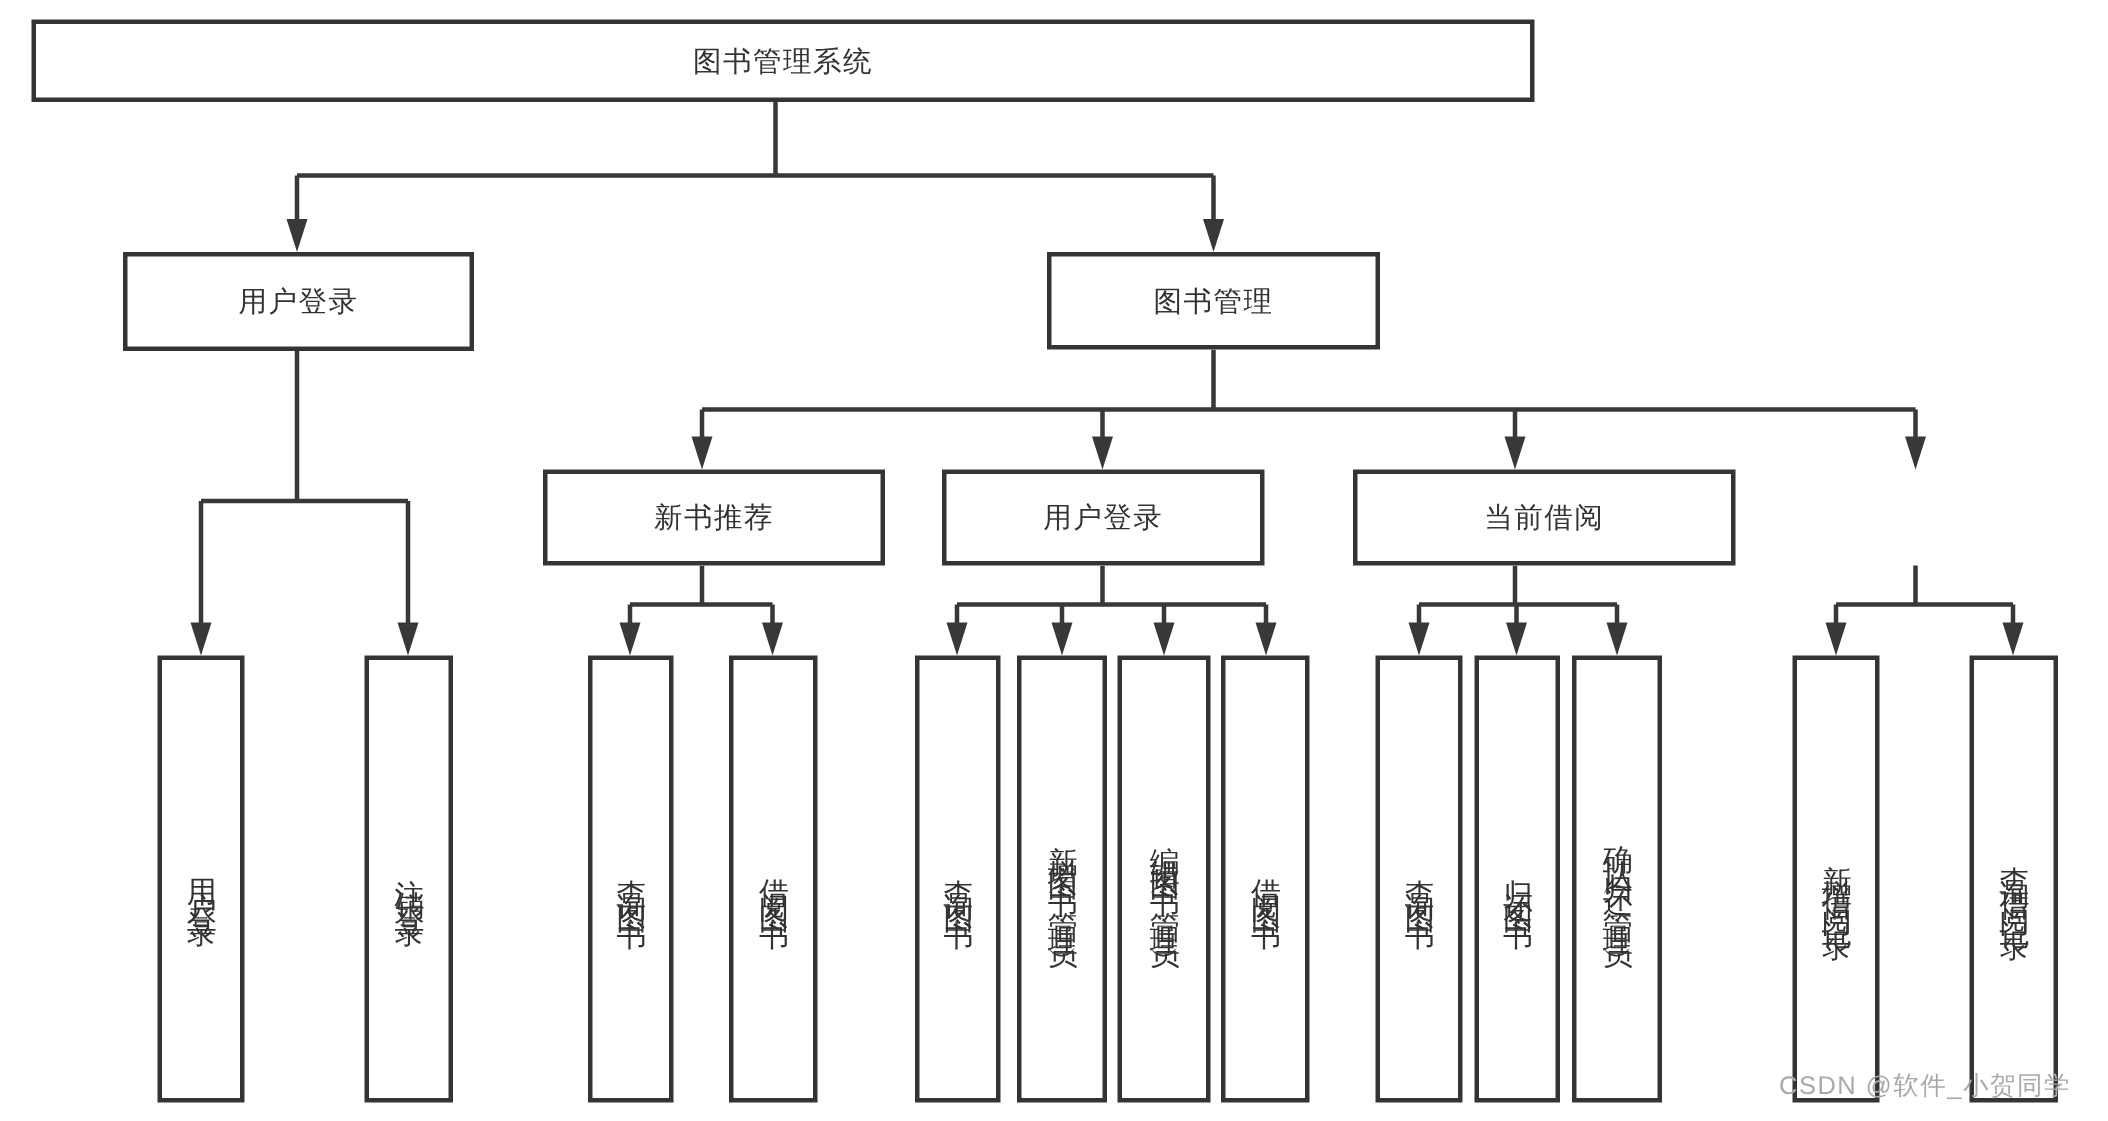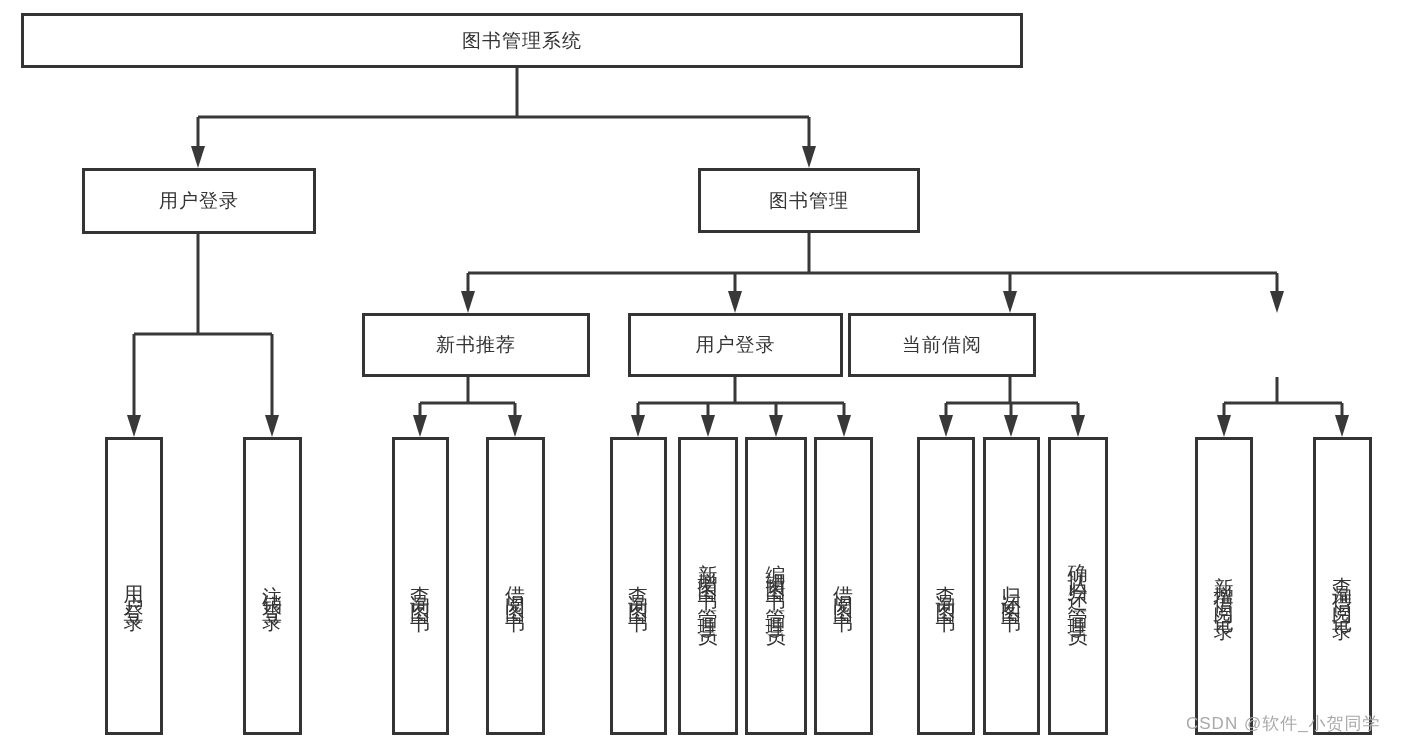--- a/index.html
+++ b/index.html
@@ -111,21 +111,21 @@
   <div class="node" style="left:698px;top:168px;width:222px;height:65px">
     <span>图书管理</span>
   </div>
 
   <div class="node" style="left:362px;top:313px;width:228px;height:64px">
     <span>新书推荐</span>
   </div>
   <div class="node" style="left:628px;top:313px;width:215px;height:64px">
     <span>用户登录</span>
   </div>
-  <div class="node" style="left:848px;top:313px;width:188px;height:64px">
+  <div class="node" style="left:902px;top:313px;width:255px;height:64px">
     <span>当前借阅</span>
   </div>
 
   <div class="node leaf" style="left:105px;top:437px;width:58px;height:298px">
     <span>用户登录</span>
   </div>
   <div class="node leaf" style="left:243px;top:437px;width:59px;height:298px">
     <span>注销登录</span>
   </div>
 

